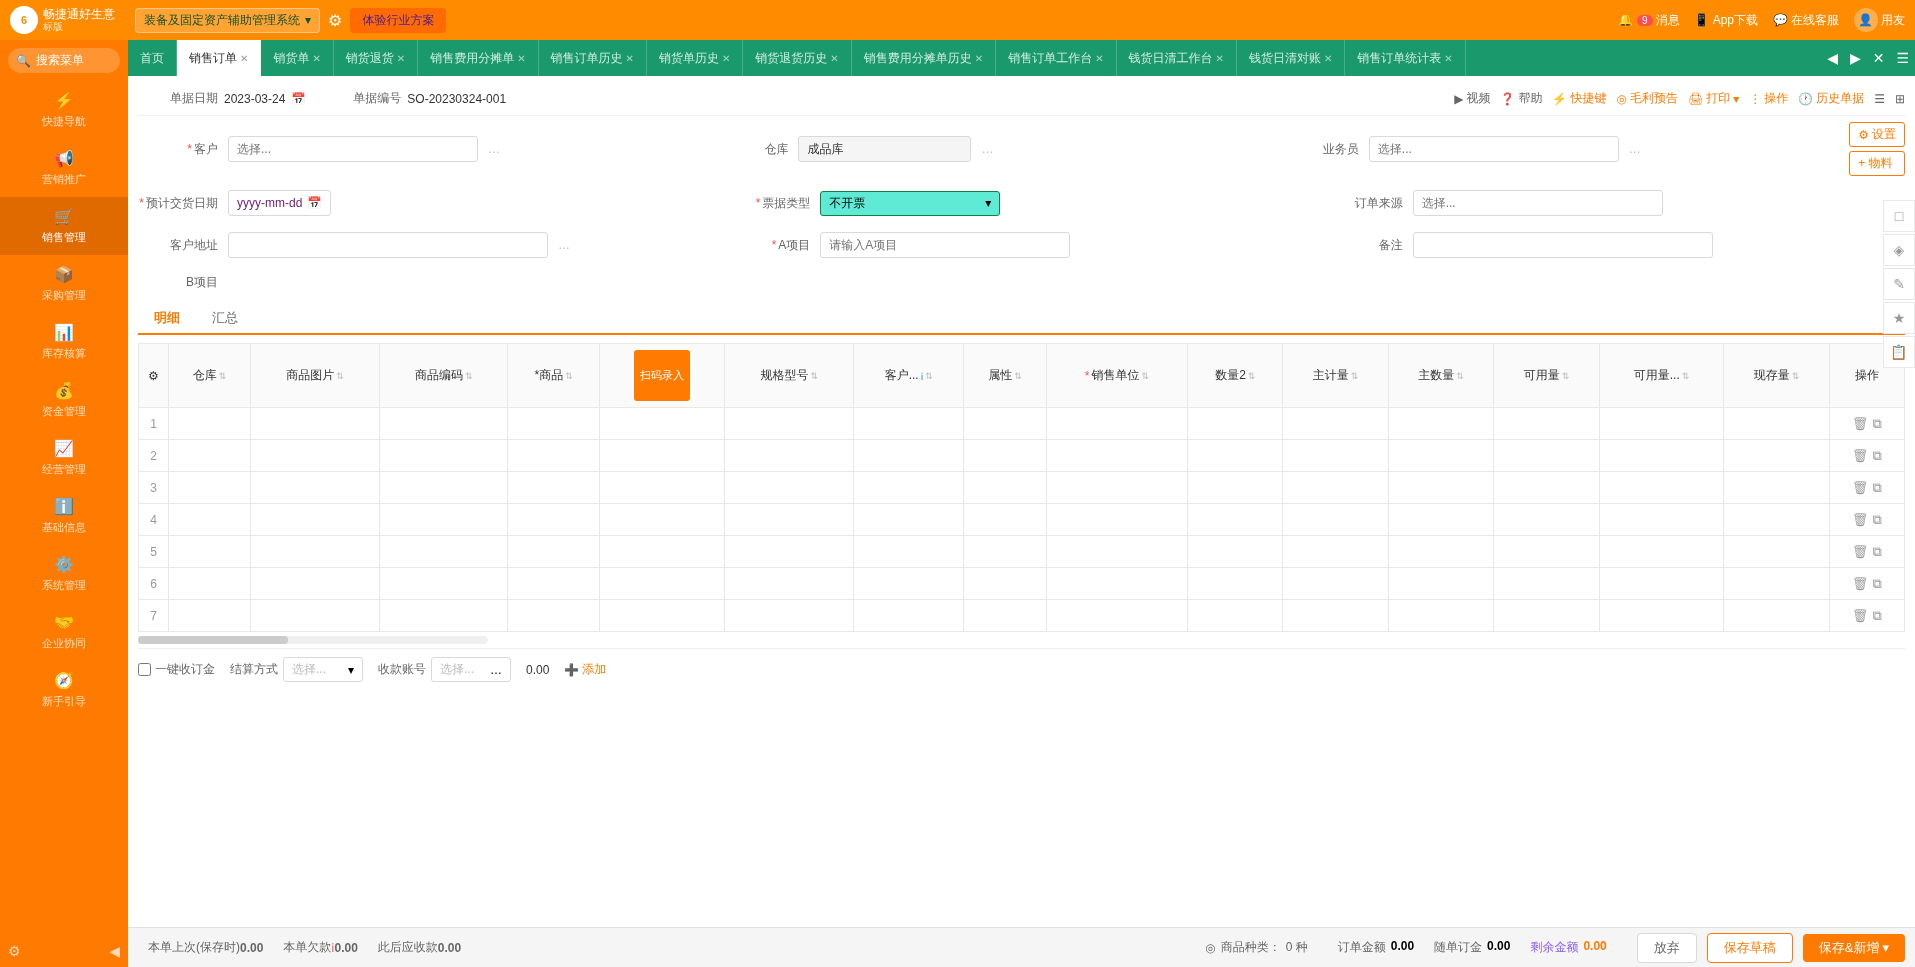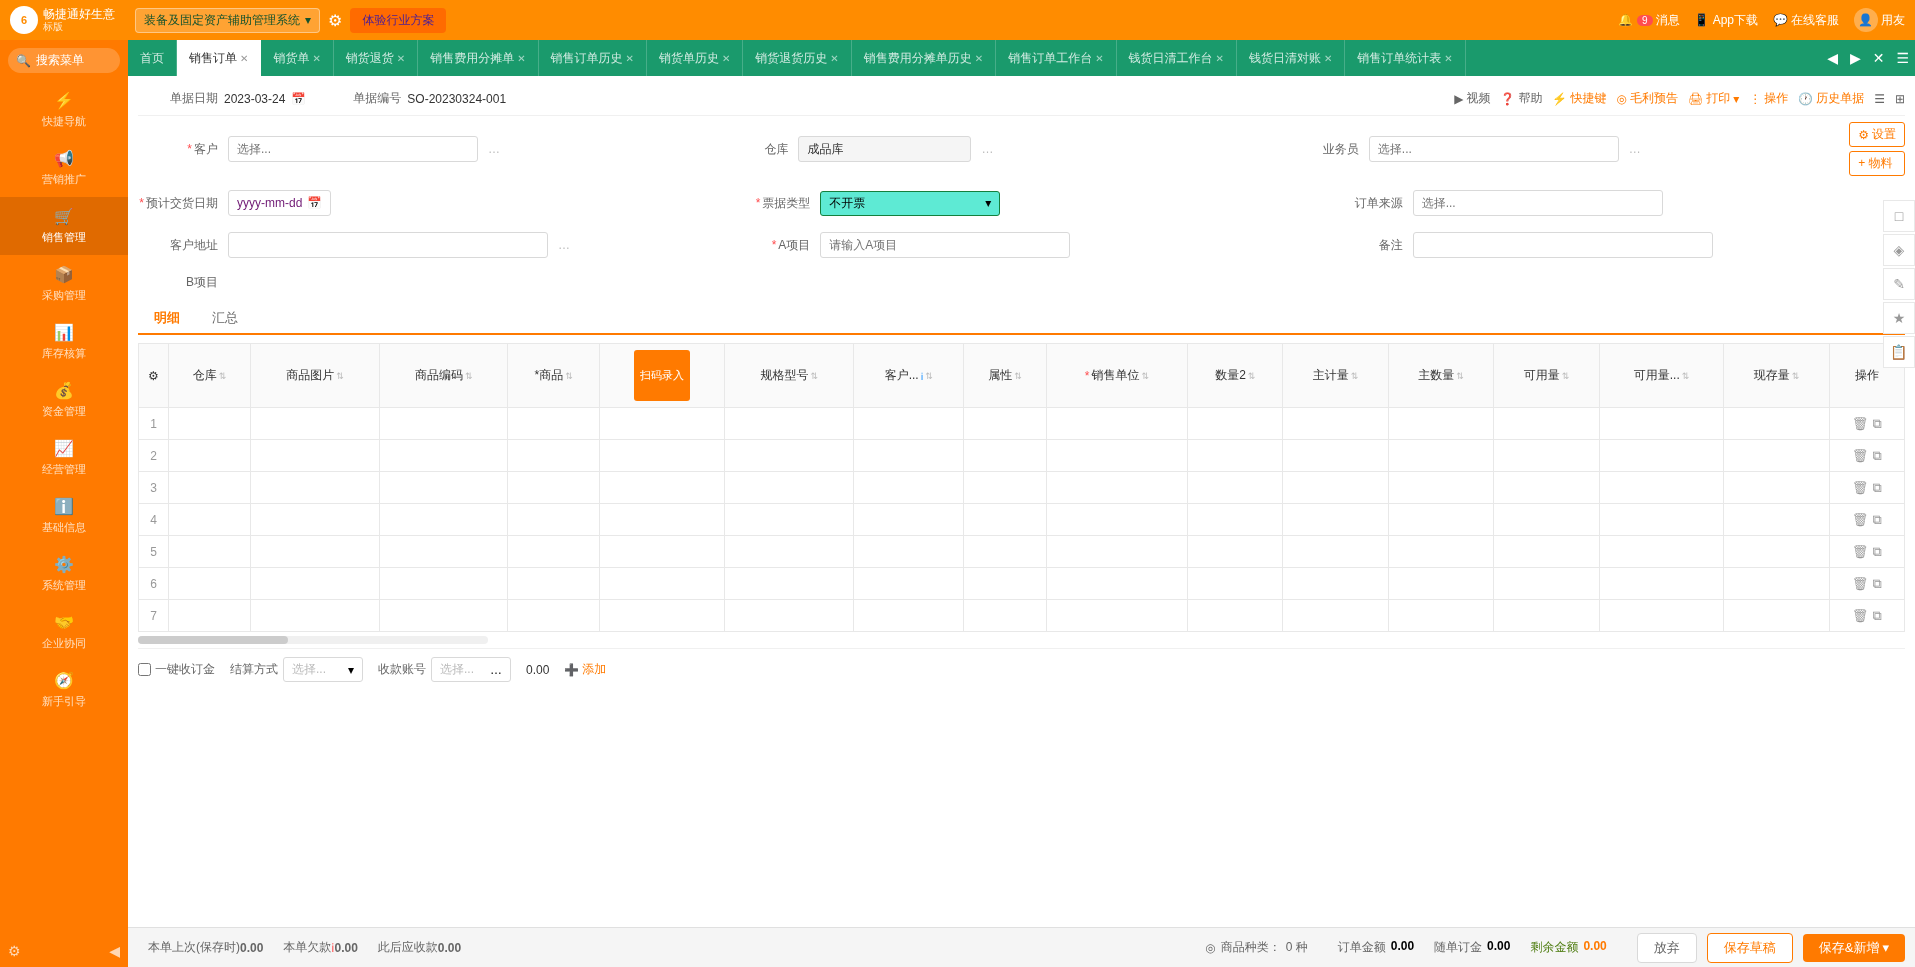--- a/index.html
+++ b/index.html
@@ -713,21 +713,21 @@
           <div style="display:flex; align-items:center; gap:20px; font-size:12px; padding: 0 20px;">
             <div style="display:flex; gap:5px;">
               <span style="color:#666;">订单金额</span>
               <span style="font-weight:bold;">0.00</span>
             </div>
             <div style="display:flex; gap:5px;">
               <span style="color:#666;">随单订金</span>
               <span style="font-weight:bold;">0.00</span>
             </div>
             <div style="display:flex; gap:5px;">
-              <span style="color:#4d7c0f;">剩余金额</span>
+              <span style="color:#8b5cf6;">剩余金额</span>
               <span style="font-weight:bold; color:#ff7a00;">0.00</span>
             </div>
           </div>
           <div class="bottom-actions">
             <button class="btn-discard">放弃</button>
             <button class="btn-draft">保存草稿</button>
             <button class="btn-save-new">
               <span>保存&amp;新增</span>
               <span>▾</span>
             </button>

